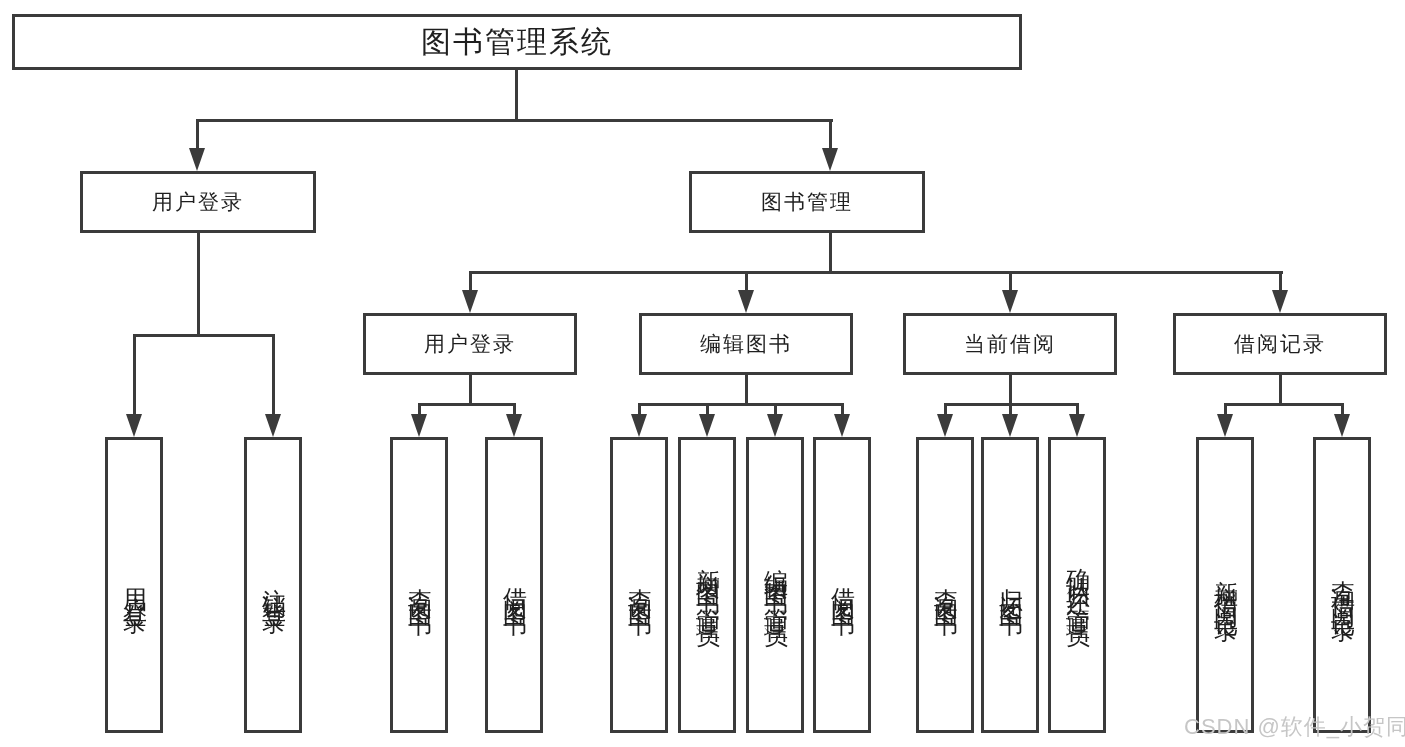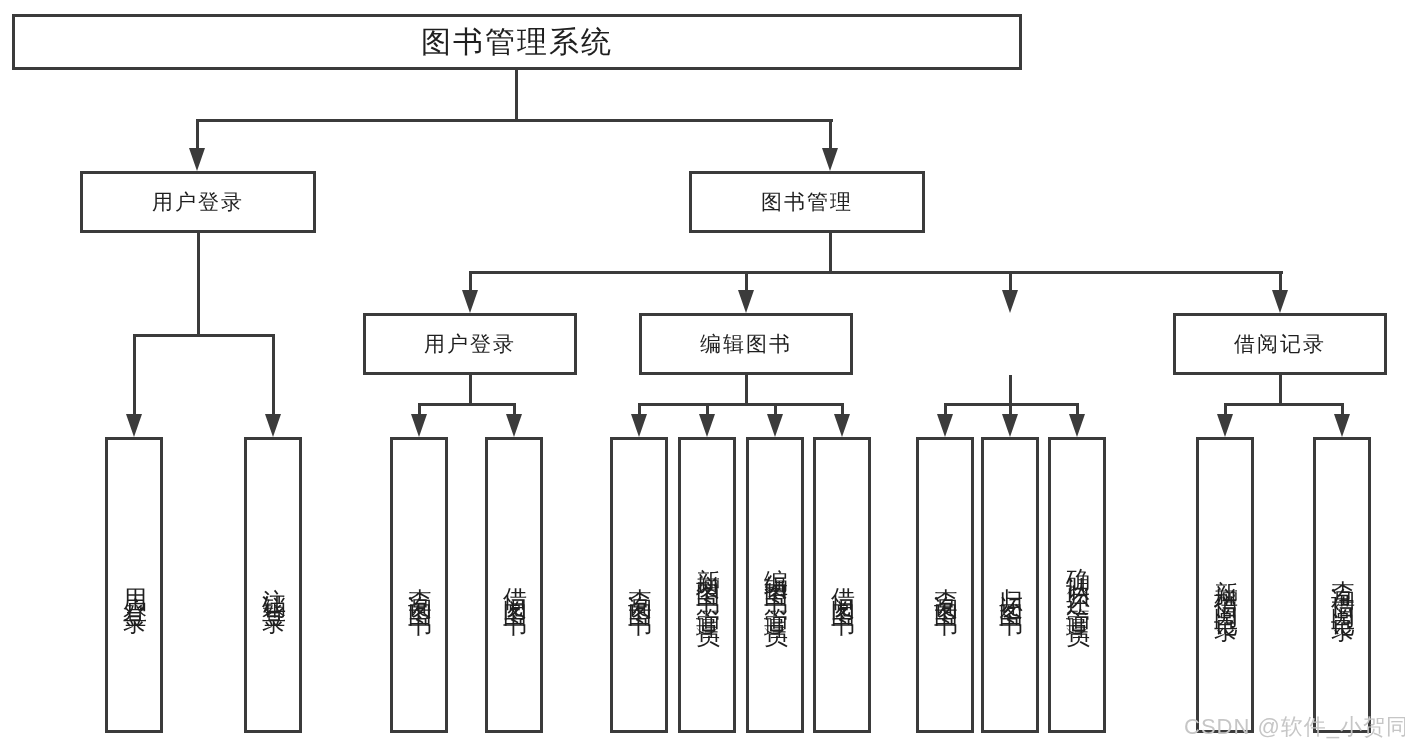--- a/index.html
+++ b/index.html
@@ -122,20 +122,21 @@
   <div class="vl" style="left:1341px; top:403px; height:13px;"></div>
   <div class="arrow" style="left:1334px; top:414px;"></div>
 
   <div class="box hbox root-box" style="left:12px; top:14px; width:1010px; height:56px;">图书管理系统</div>
 
   <div class="box hbox" style="left:80px; top:171px; width:236px; height:62px;">用户登录</div>
   <div class="box hbox" style="left:689px; top:171px; width:236px; height:62px;">图书管理</div>
 
   <div class="box hbox" style="left:363px; top:313px; width:214px; height:62px;">用户登录</div>
   <div class="box hbox" style="left:639px; top:313px; width:214px; height:62px;">编辑图书</div>
+  <div class="box hbox" style="left:903px; top:313px; width:214px; height:62px;">当前借阅</div>
   <div class="box hbox" style="left:1173px; top:313px; width:214px; height:62px;">借阅记录</div>
 
   <div class="box vbox" style="left:105px; top:437px; width:58px; height:296px;">用户登录</div>
   <div class="box vbox" style="left:244px; top:437px; width:58px; height:296px;">注销登录</div>
 
   <div class="box vbox" style="left:390px; top:437px; width:58px; height:296px;">查询图书</div>
   <div class="box vbox" style="left:485px; top:437px; width:58px; height:296px;">借阅图书</div>
 
   <div class="box vbox" style="left:610px; top:437px; width:58px; height:296px;">查询图书</div>
   <div class="box vbox" style="left:678px; top:437px; width:58px; height:296px;">新增图书（管理员）</div>

